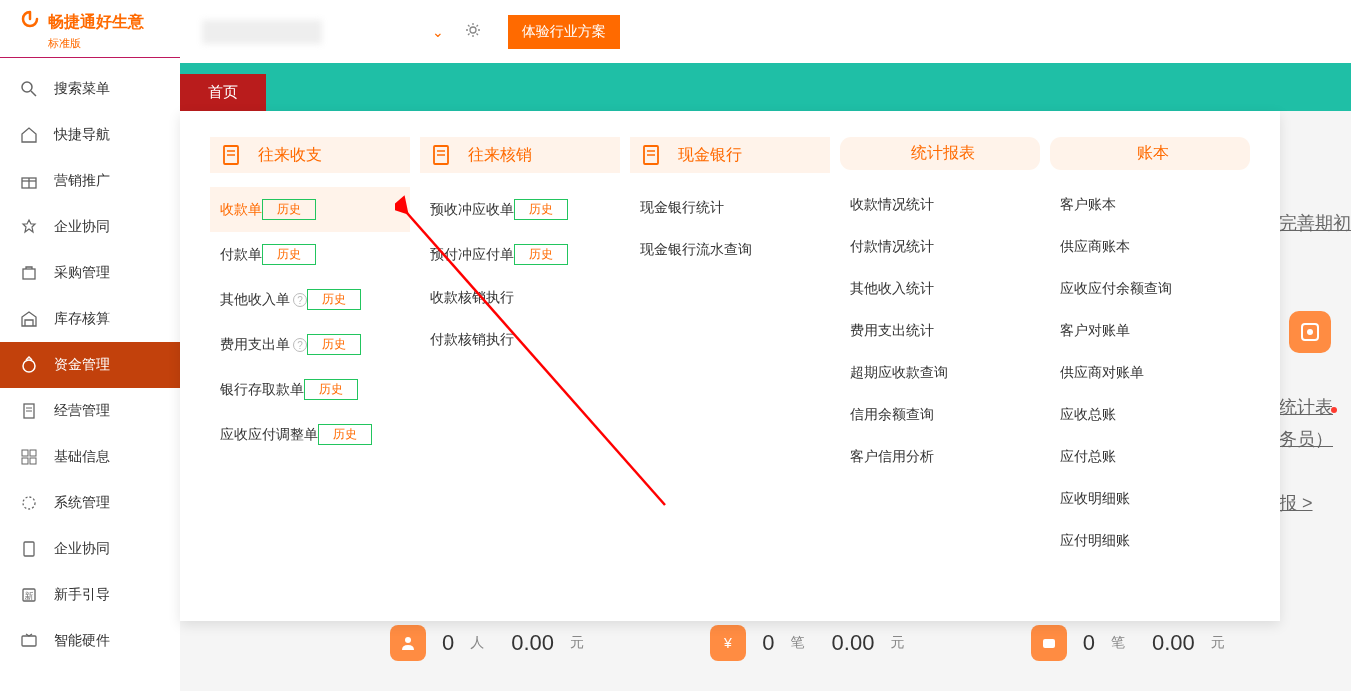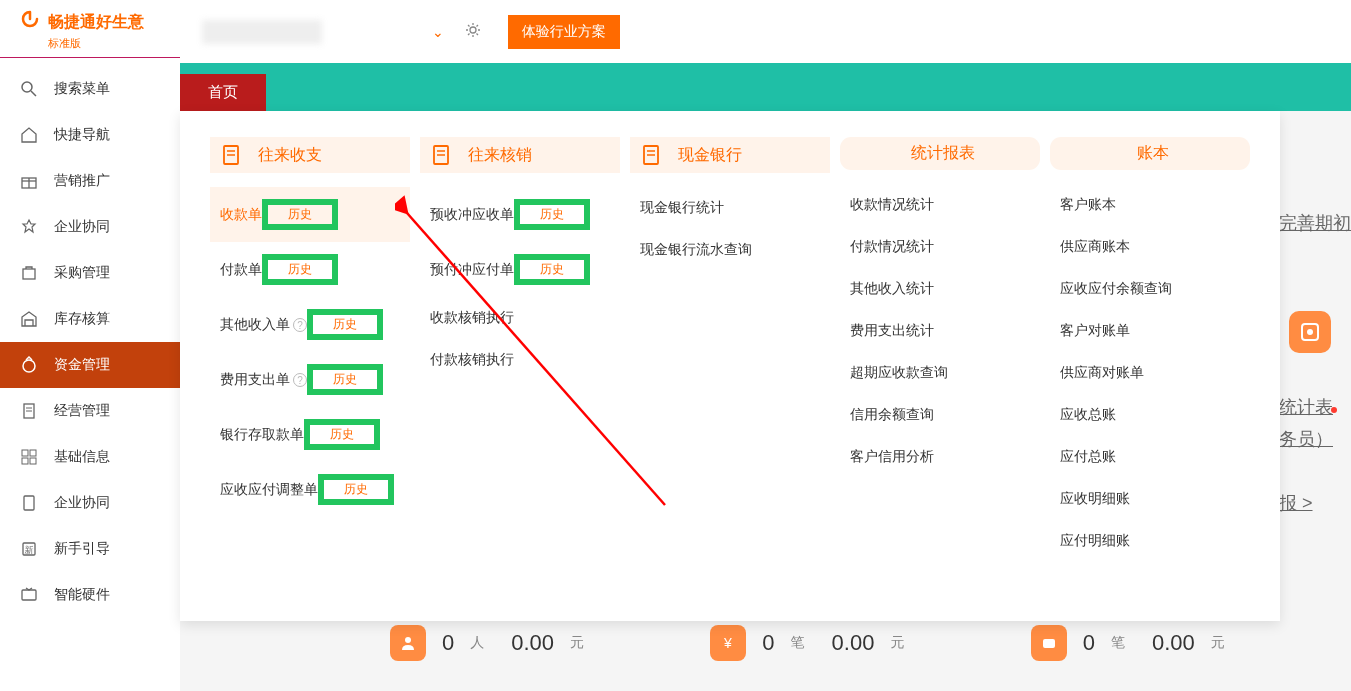--- a/index.html
+++ b/index.html
@@ -46,21 +46,21 @@
     
     .flyout { position: absolute; left: 180px; top: 111px; width: 1100px; height: 510px; background: #fff; box-shadow: 0 4px 12px rgba(0,0,0,0.1); padding: 26px 30px; display: flex; gap: 10px; }
     .flyout-col { flex: 1; }
     .flyout-header { display: flex; align-items: center; gap: 8px; background: #fff3ea; padding: 6px 10px; margin-bottom: 14px; }
     .flyout-header.plain { background: #fff3ea; justify-content: center; border-radius: 11px; }
     .flyout-header-icon { width: 24px; height: 24px; }
     .flyout-header-text { color: #ff6a00; font-size: 16px; font-weight: 500; margin-left: 6px; }
     .flyout-item { display: flex; align-items: center; padding: 12px 10px; font-size: 14px; color: #333; cursor: pointer; }
     .flyout-item.active { background: #fff3ea; }
     .flyout-item.active .flyout-item-label { color: #ff6a00; }
-    .history-badge { border: 6px solid #22c55e; color: #ff6a00; font-size: 12px; padding: 1px 20px; }
+    .history-badge { border: 1px solid #22c55e; color: #ff6a00; font-size: 12px; padding: 1px 14px; }
     .help-icon { display: inline-block; width: 14px; height: 14px; border: 1px solid #bbb; border-radius: 50%; font-size: 10px; color: #bbb; text-align: center; line-height: 13px; margin-left: 3px; }
     
     
     .arrow-svg { position: absolute; left: 395px; top: 195px; pointer-events: none; }
     
     .red-dot { width: 6px; height: 6px; background: #ff3b30; border-radius: 50%; display: inline-block; margin-left: -2px; margin-top: -12px; }
   </style>
 </head>
 <body>
 
@@ -151,20 +151,28 @@
     <div class="sidebar-item">
       <span class="sidebar-icon">
           <svg viewBox="0 0 18 18">
             <rect x="2" y="2" width="6" height="6" stroke="#666" fill="none"></rect>
             <rect x="10" y="2" width="6" height="6" stroke="#666" fill="none"></rect>
             <rect x="2" y="10" width="6" height="6" stroke="#666" fill="none"></rect>
             <rect x="10" y="10" width="6" height="6" stroke="#666" fill="none"></rect>
           </svg>
         </span>
       <span>基础信息</span>
+    </div>
+    <div class="sidebar-item">
+      <span class="sidebar-icon">
+          <svg viewBox="0 0 18 18">
+            <circle cx="9" cy="9" r="6" stroke="#666" stroke-width="1.3" fill="none" stroke-dasharray="2 2"></circle>
+          </svg>
+        </span>
+      <span>系统管理</span>
     </div>
     <div class="sidebar-item">
       <span class="sidebar-icon">
           <svg viewBox="0 0 18 18">
             <rect x="4" y="2" width="10" height="14" rx="1" stroke="#666" stroke-width="1.3" fill="none"></rect>
           </svg>
         </span>
       <span>企业协同</span>
     </div>
     <div class="sidebar-item">

